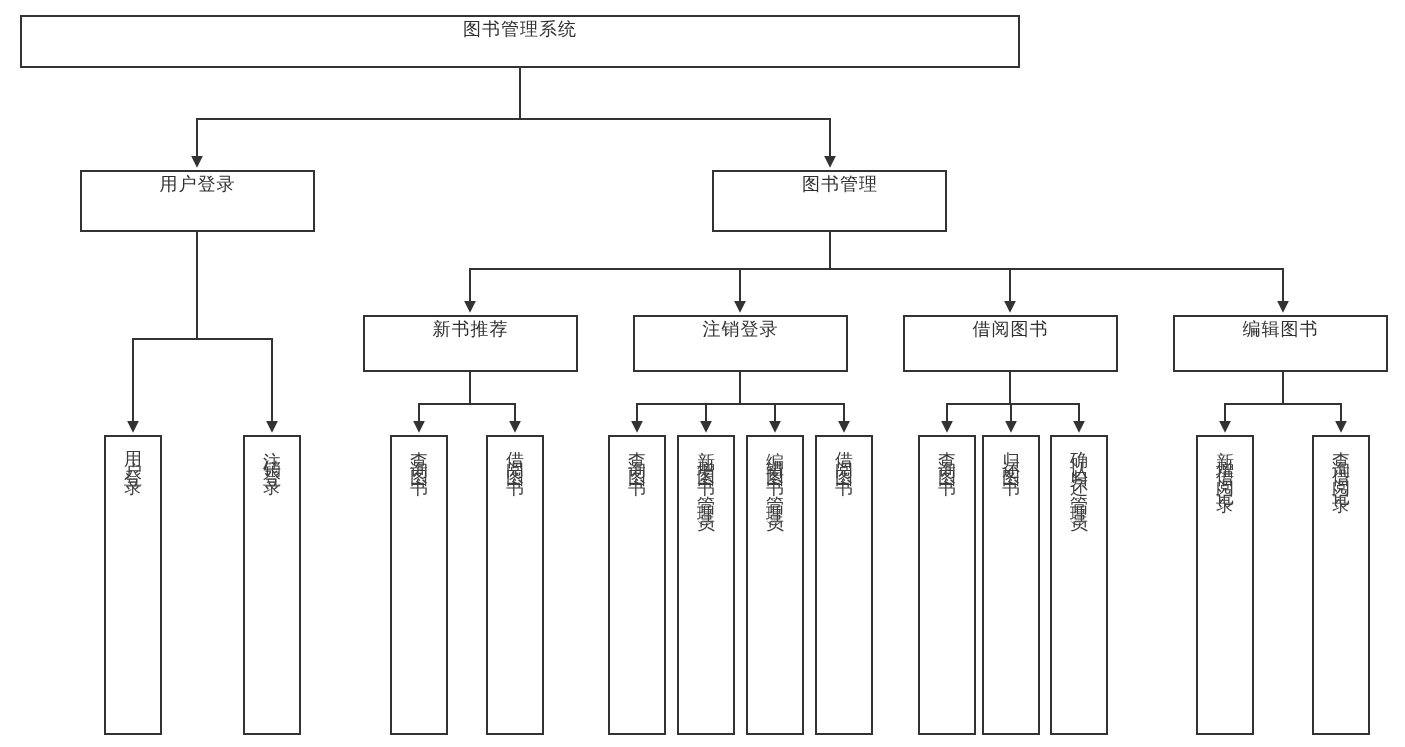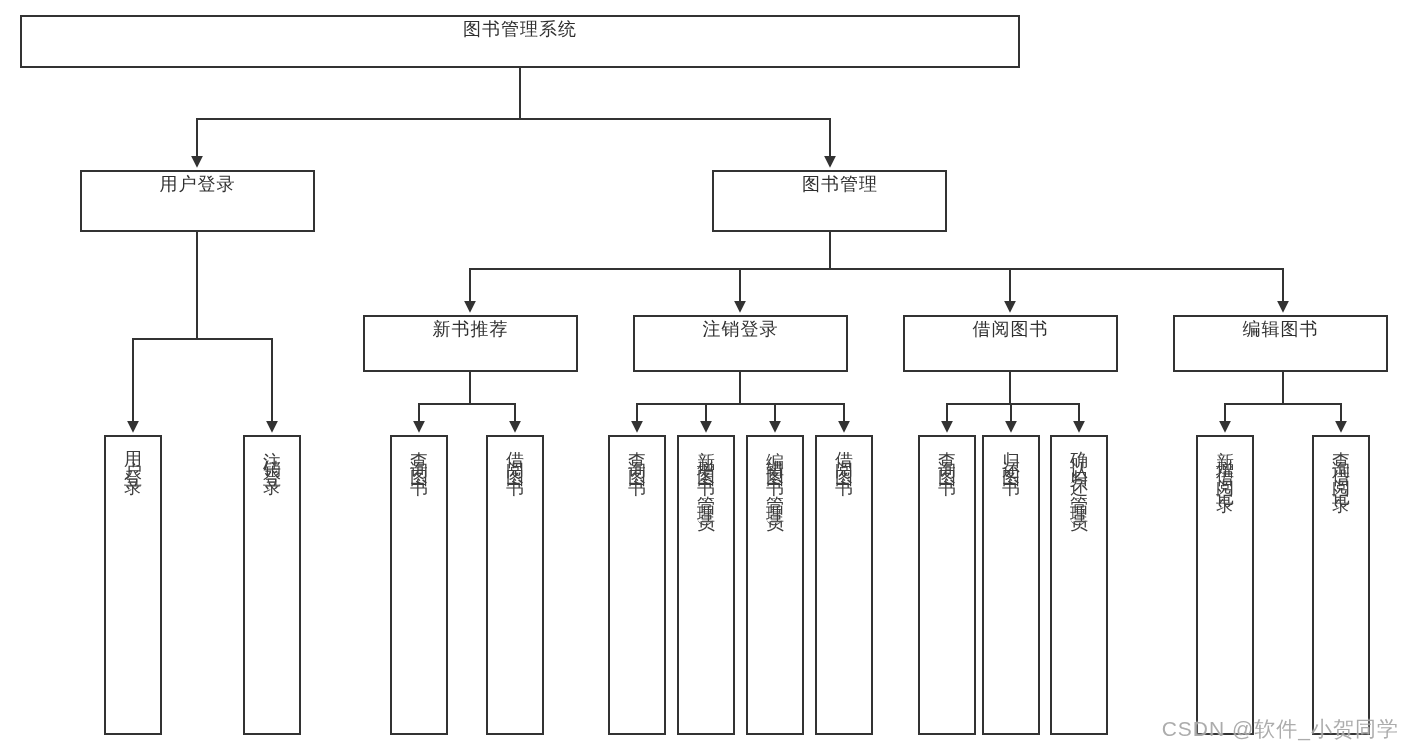--- a/index.html
+++ b/index.html
@@ -189,14 +189,13 @@
     <span class="vtext">确认归还（管理员）</span>
   </div>
 
   <div class="node tall t12">
     <span class="vtext">新增借阅记录</span>
   </div>
   <div class="node tall t13">
     <span class="vtext">查询借阅记录</span>
   </div>
 
-  <div id="watermark">CSDN @软件_小贺同学</div>
 </div>
 
 </body></html>

